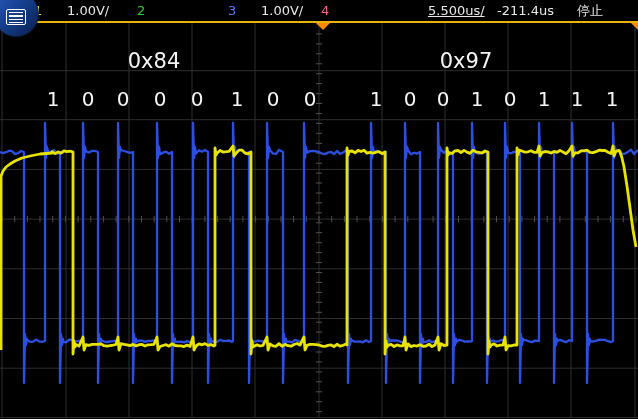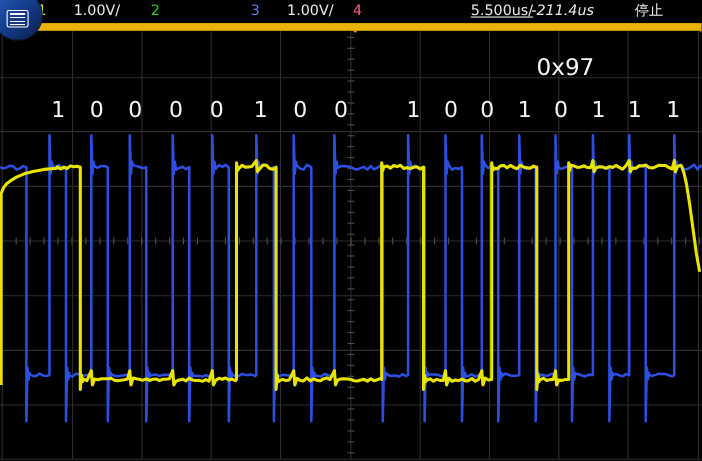--- a/index.html
+++ b/index.html
@@ -6,31 +6,31 @@
   .scope{
     position:relative;width:638px;height:419px;background:#000;overflow:hidden;
     font-family:"DejaVu Sans", sans-serif;
   }
   .scope svg{position:absolute;left:0;top:0;z-index:1;}
   .anno{position:absolute;z-index:3;color:#f5f5f5;white-space:nowrap;}
   .hex{top:49px;font-size:21px;transform:translateX(-50%);}
   .bit{position:absolute;top:87px;font-size:20px;color:#f5f5f5;transform:translateX(-50%);z-index:3;}
   .header{
     position:absolute;left:0;top:0;width:638px;height:21px;background:#000;
-    border-bottom:7px solid #eab308;z-index:5;font-size:13px;color:#e8e8e8;
+    border-bottom:2px solid #eab308;z-index:5;font-size:13px;color:#e8e8e8;
   }
   .header span{position:absolute;top:3px;line-height:15px;}
   .hd-ch1n{left:34px;color:#e8e400;}
   .hd-ch1s{left:67px;}
   .hd-ch2n{left:137px;color:#2ecc2e;}
   .hd-ch3n{left:228px;color:#5b79ff;}
   .hd-ch3s{left:261px;}
   .hd-ch4n{left:321px;color:#ff5f87;}
   .hd-tb{left:428px;text-decoration:underline;}
-  .hd-dly{left:483px;font-style:italic;}
+  .hd-dly{left:497px;}
   .hd-run{left:577px;text-align:center;}
   .menu-btn{
     position:absolute;left:-7px;top:-9px;width:44px;height:44px;border-radius:50%;
     background:linear-gradient(135deg,#2a5cc0 0%,#16408f 45%,#081d4d 100%);
     border:1px solid #0a1f3d;z-index:6;cursor:pointer;
   }
   .menu-glyph{
     position:absolute;left:12px;top:17px;width:14px;height:12px;
     border:1.5px solid #fff;border-radius:2px;
     background:repeating-linear-gradient(to bottom,transparent 0 2px,#fff 2px 3.4px,transparent 3.4px 3.4px);
@@ -155,21 +155,22 @@
         <line x1="315.9" y1="391.8" x2="322.1" y2="391.8" stroke="#4f4f4f"></line>
         <line x1="315.9" y1="401.7" x2="322.1" y2="401.7" stroke="#4f4f4f"></line>
         <line x1="315.9" y1="411.7" x2="322.1" y2="411.7" stroke="#4f4f4f"></line>
       </g>
       <path d="M0.0,152.0 L3.0,153.1 L6.0,152.2 L9.0,150.7 L12.0,151.2 L15.0,154.1 L18.0,153.2 L21.0,151.0 L24.0,152.0 L24.0,383.0 L25.0,334.0 L26.0,345.0 L27.0,339.0 L27.0,340.0 L30.0,341.8 L33.0,341.7 L36.0,339.6 L39.0,341.3 L42.0,341.8 L45.0,341.0 L45.0,123.0 L46.0,158.0 L47.0,147.0 L48.0,151.3 L51.0,151.9 L54.0,150.0 L57.0,153.9 L60.0,152.0 L60.0,383.0 L61.0,334.0 L62.0,345.0 L63.0,339.0 L63.0,341.4 L66.0,342.4 L69.0,339.7 L72.0,339.9 L75.0,341.7 L78.0,341.1 L81.0,340.6 L83.0,341.0 L83.0,123.0 L84.0,158.0 L85.0,147.0 L86.0,151.4 L89.0,152.5 L92.0,150.9 L95.0,150.9 L98.0,152.0 L98.0,383.0 L99.0,334.0 L100.0,345.0 L101.0,339.0 L101.0,340.0 L104.0,341.6 L107.0,342.0 L110.0,341.5 L113.0,341.2 L116.0,340.6 L118.0,341.0 L118.0,123.0 L119.0,158.0 L120.0,147.0 L121.0,150.1 L124.0,151.0 L127.0,151.8 L130.0,152.9 L133.0,152.0 L133.0,383.0 L134.0,334.0 L135.0,345.0 L136.0,339.0 L136.0,341.8 L139.0,340.7 L142.0,340.6 L145.0,341.9 L148.0,340.8 L151.0,340.8 L154.0,340.4 L157.0,341.0 L157.0,123.0 L158.0,158.0 L159.0,147.0 L160.0,154.3 L163.0,152.7 L166.0,151.6 L169.0,153.8 L172.0,152.0 L172.0,383.0 L173.0,334.0 L174.0,345.0 L175.0,339.0 L175.0,341.4 L178.0,341.8 L181.0,341.7 L184.0,342.4 L187.0,341.1 L190.0,342.2 L193.0,341.0 L193.0,123.0 L194.0,158.0 L195.0,147.0 L196.0,153.5 L199.0,150.2 L202.0,151.7 L205.0,149.9 L208.0,152.0 L208.0,383.0 L209.0,334.0 L210.0,345.0 L211.0,339.0 L211.0,340.7 L214.0,341.9 L217.0,341.9 L220.0,339.9 L223.0,341.0 L226.0,340.8 L229.0,340.5 L232.0,341.9 L233.0,341.0 L233.0,123.0 L234.0,158.0 L235.0,147.0 L236.0,153.6 L239.0,149.8 L242.0,149.8 L245.0,153.3 L249.0,152.0 L249.0,383.0 L250.0,334.0 L251.0,345.0 L252.0,339.0 L252.0,342.1 L255.0,341.5 L258.0,340.7 L261.0,341.2 L264.0,341.5 L267.0,341.0 L267.0,123.0 L268.0,158.0 L269.0,147.0 L270.0,150.5 L273.0,153.3 L276.0,154.0 L279.0,149.9 L283.0,152.0 L283.0,383.0 L284.0,334.0 L285.0,345.0 L286.0,339.0 L286.0,341.5 L289.0,341.7 L292.0,342.3 L295.0,340.0 L298.0,340.9 L301.0,342.3 L304.0,341.0 L304.0,123.0 L305.0,158.0 L306.0,147.0 L307.0,152.6 L310.0,151.1 L313.0,150.9 L316.0,151.4 L319.0,152.0 L322.0,153.6 L325.0,154.1 L328.0,152.6 L331.0,151.8 L334.0,154.2 L337.0,150.9 L340.0,153.9 L343.0,152.5 L346.0,150.5 L348.0,152.0 L348.0,383.0 L349.0,334.0 L350.0,345.0 L351.0,339.0 L351.0,339.7 L354.0,341.5 L357.0,341.7 L360.0,341.3 L363.0,342.3 L366.0,340.2 L369.0,342.0 L371.0,341.0 L371.0,123.0 L372.0,158.0 L373.0,147.0 L374.0,153.1 L377.0,150.6 L380.0,152.6 L383.0,154.0 L386.0,152.0 L386.0,383.0 L387.0,334.0 L388.0,345.0 L389.0,339.0 L389.0,340.6 L392.0,340.5 L395.0,340.4 L398.0,340.7 L401.0,341.9 L404.0,342.3 L405.0,341.0 L405.0,123.0 L406.0,158.0 L407.0,147.0 L408.0,150.3 L411.0,154.3 L414.0,152.7 L417.0,153.6 L420.0,152.0 L420.0,383.0 L421.0,334.0 L422.0,345.0 L423.0,339.0 L423.0,342.1 L426.0,341.9 L429.0,340.2 L432.0,342.4 L435.0,341.0 L438.0,341.0 L438.0,123.0 L439.0,158.0 L440.0,147.0 L441.0,149.9 L444.0,152.8 L447.0,150.3 L450.0,154.2 L453.0,152.0 L453.0,383.0 L454.0,334.0 L455.0,345.0 L456.0,339.0 L456.0,342.3 L459.0,339.8 L462.0,340.5 L465.0,341.7 L468.0,341.5 L471.0,341.4 L472.0,341.0 L472.0,123.0 L473.0,158.0 L474.0,147.0 L475.0,151.5 L478.0,153.5 L481.0,153.3 L484.0,151.8 L487.0,152.0 L487.0,383.0 L488.0,334.0 L489.0,345.0 L490.0,339.0 L490.0,342.1 L493.0,340.5 L496.0,341.7 L499.0,341.1 L502.0,339.8 L505.0,341.0 L505.0,123.0 L506.0,158.0 L507.0,147.0 L508.0,152.9 L511.0,153.3 L514.0,151.9 L517.0,151.6 L520.0,152.0 L520.0,383.0 L521.0,334.0 L522.0,345.0 L523.0,339.0 L523.0,339.8 L526.0,340.2 L529.0,341.4 L532.0,342.2 L535.0,340.6 L538.0,340.8 L539.0,341.0 L539.0,123.0 L540.0,158.0 L541.0,147.0 L542.0,152.6 L545.0,151.5 L548.0,151.9 L551.0,153.2 L554.0,152.0 L554.0,383.0 L555.0,334.0 L556.0,345.0 L557.0,339.0 L557.0,341.2 L560.0,339.9 L563.0,341.1 L566.0,342.2 L569.0,340.1 L572.0,341.0 L572.0,123.0 L573.0,158.0 L574.0,147.0 L575.0,153.0 L578.0,153.1 L581.0,150.5 L584.0,150.7 L587.0,152.0 L587.0,383.0 L588.0,334.0 L589.0,345.0 L590.0,339.0 L590.0,341.2 L593.0,341.5 L596.0,340.8 L599.0,339.7 L602.0,339.9 L605.0,339.9 L608.0,341.2 L611.0,342.1 L613.0,341.0 L613.0,123.0 L614.0,158.0 L615.0,147.0 L616.0,151.1 L619.0,150.0 L622.0,154.0 L625.0,153.6 L628.0,151.9 L631.0,149.7 L634.0,154.0 L637.0,150.6 L638.0,152.0" fill="none" stroke="#2d52e8" stroke-width="2.3" stroke-linejoin="round" opacity="0.97"></path>
       <path d="M1.0,350.0 L1.0,176.0 L3.0,171.0 L6.0,167.0 L10.0,164.0 L15.0,161.0 L22.0,158.0 L30.0,156.0 L40.0,154.0 L52.0,153.0 L52.0,151.7 L55.0,153.6 L58.0,151.9 L61.0,153.2 L64.0,150.8 L67.0,151.6 L70.0,151.2 L73.0,152.0 L73.0,354.0 L74.0,341.0 L75.0,347.0 L76.0,344.6 L79.0,346.1 L83.0,337.0 L84.0,350.0 L86.0,344.6 L89.0,345.3 L92.0,344.3 L95.0,344.3 L98.0,344.3 L101.0,343.9 L104.0,345.7 L107.0,346.1 L110.0,345.6 L113.0,345.2 L116.0,344.5 L118.0,337.0 L119.0,350.0 L121.0,343.7 L124.0,344.3 L127.0,344.9 L130.0,345.6 L133.0,344.4 L136.0,345.9 L139.0,344.7 L142.0,344.5 L145.0,346.0 L148.0,344.8 L151.0,344.7 L154.0,344.3 L157.0,337.0 L158.0,350.0 L160.0,346.5 L163.0,345.5 L166.0,344.7 L169.0,346.2 L172.0,343.8 L175.0,345.5 L178.0,345.9 L181.0,345.8 L184.0,346.6 L187.0,345.1 L190.0,346.4 L193.0,337.0 L194.0,350.0 L196.0,346.0 L199.0,343.8 L202.0,344.8 L205.0,343.6 L208.0,345.4 L211.0,344.6 L214.0,346.1 L215.0,345.0 L215.0,148.0 L216.0,155.0 L217.0,153.3 L220.0,150.4 L223.0,152.0 L226.0,151.7 L229.0,151.3 L233.0,146.0 L234.0,156.0 L236.0,153.4 L239.0,150.1 L242.0,150.2 L245.0,153.1 L248.0,153.9 L251.0,152.0 L251.0,354.0 L252.0,341.0 L253.0,347.0 L254.0,346.2 L257.0,344.9 L260.0,346.0 L263.0,345.4 L267.0,337.0 L268.0,350.0 L270.0,344.0 L273.0,345.9 L276.0,346.3 L279.0,343.6 L282.0,346.2 L285.0,344.4 L288.0,345.7 L291.0,346.2 L294.0,344.5 L297.0,343.5 L300.0,345.0 L304.0,337.0 L305.0,350.0 L307.0,345.4 L310.0,344.4 L313.0,344.3 L316.0,344.6 L319.0,345.0 L322.0,346.1 L325.0,346.4 L328.0,345.4 L331.0,344.9 L334.0,346.5 L337.0,344.3 L340.0,346.2 L343.0,345.3 L346.0,344.0 L347.0,345.0 L347.0,148.0 L348.0,155.0 L349.0,151.5 L352.0,151.0 L355.0,152.8 L358.0,150.4 L361.0,151.5 L364.0,150.2 L367.0,153.2 L370.0,152.4 L373.0,153.2 L376.0,152.1 L379.0,151.6 L382.0,153.5 L385.0,152.0 L385.0,354.0 L386.0,341.0 L387.0,347.0 L388.0,345.4 L391.0,344.4 L394.0,346.5 L397.0,344.9 L400.0,345.8 L403.0,345.8 L405.0,337.0 L406.0,350.0 L408.0,343.9 L411.0,346.6 L414.0,345.5 L417.0,346.1 L420.0,344.7 L423.0,346.3 L426.0,346.0 L429.0,344.1 L432.0,346.6 L435.0,345.0 L438.0,337.0 L439.0,350.0 L441.0,343.6 L444.0,345.5 L447.0,345.0 L447.0,148.0 L448.0,155.0 L449.0,152.7 L452.0,153.5 L455.0,150.8 L458.0,150.5 L461.0,152.5 L464.0,150.4 L467.0,152.1 L470.0,153.4 L473.0,150.3 L476.0,151.8 L479.0,152.4 L482.0,153.0 L485.0,151.0 L488.0,152.0 L488.0,354.0 L489.0,341.0 L490.0,347.0 L491.0,345.3 L494.0,343.8 L497.0,346.0 L500.0,345.1 L503.0,345.0 L505.0,337.0 L506.0,350.0 L508.0,345.6 L511.0,345.8 L514.0,345.0 L517.0,345.0 L517.0,148.0 L518.0,155.0 L519.0,150.1 L522.0,151.0 L525.0,152.2 L528.0,151.8 L531.0,150.7 L534.0,152.3 L537.0,152.4 L539.0,146.0 L540.0,156.0 L542.0,152.5 L545.0,151.6 L548.0,151.9 L551.0,153.0 L554.0,151.4 L557.0,152.3 L560.0,150.4 L563.0,152.1 L566.0,153.7 L569.0,150.7 L572.0,146.0 L573.0,156.0 L575.0,152.8 L578.0,152.9 L581.0,150.8 L584.0,150.9 L587.0,150.1 L590.0,152.3 L593.0,152.7 L596.0,151.7 L599.0,150.2 L602.0,150.5 L605.0,150.4 L608.0,152.3 L611.0,153.5 L613.0,146.0 L614.0,156.0 L616.0,151.3 L619.0,150.3 L620.0,152.0 L622.0,158.0 L624.0,167.0 L627.0,186.0 L630.0,208.0 L633.0,230.0 L636.0,247.0" fill="none" stroke="#e8e400" stroke-width="2.8" stroke-linejoin="round"></path>
       <polygon points="316,23 330,23 323,30" fill="#ff8a00"></polygon>
       <polygon points="630,22 638,22 638,30" fill="#ff8a00"></polygon>
     </svg>
 
-  <div class="anno hex" style="left: 466px; margin-left: 48px;">0x97</div>
+  <div class="anno hex" style="left: 154px;">0x84</div>
+  <div class="anno hex" style="left: 466px;">0x97</div>
   <div id="bits1">
       <span class="bit" style="left: 53px;">1</span>
       <span class="bit" style="left: 88px;">0</span>
       <span class="bit" style="left: 123px;">0</span>
       <span class="bit" style="left: 160px;">0</span>
       <span class="bit" style="left: 197px;">0</span>
       <span class="bit" style="left: 237px;">1</span>
       <span class="bit" style="left: 273px;">0</span>
       <span class="bit" style="left: 310px;">0</span>
     </div>

